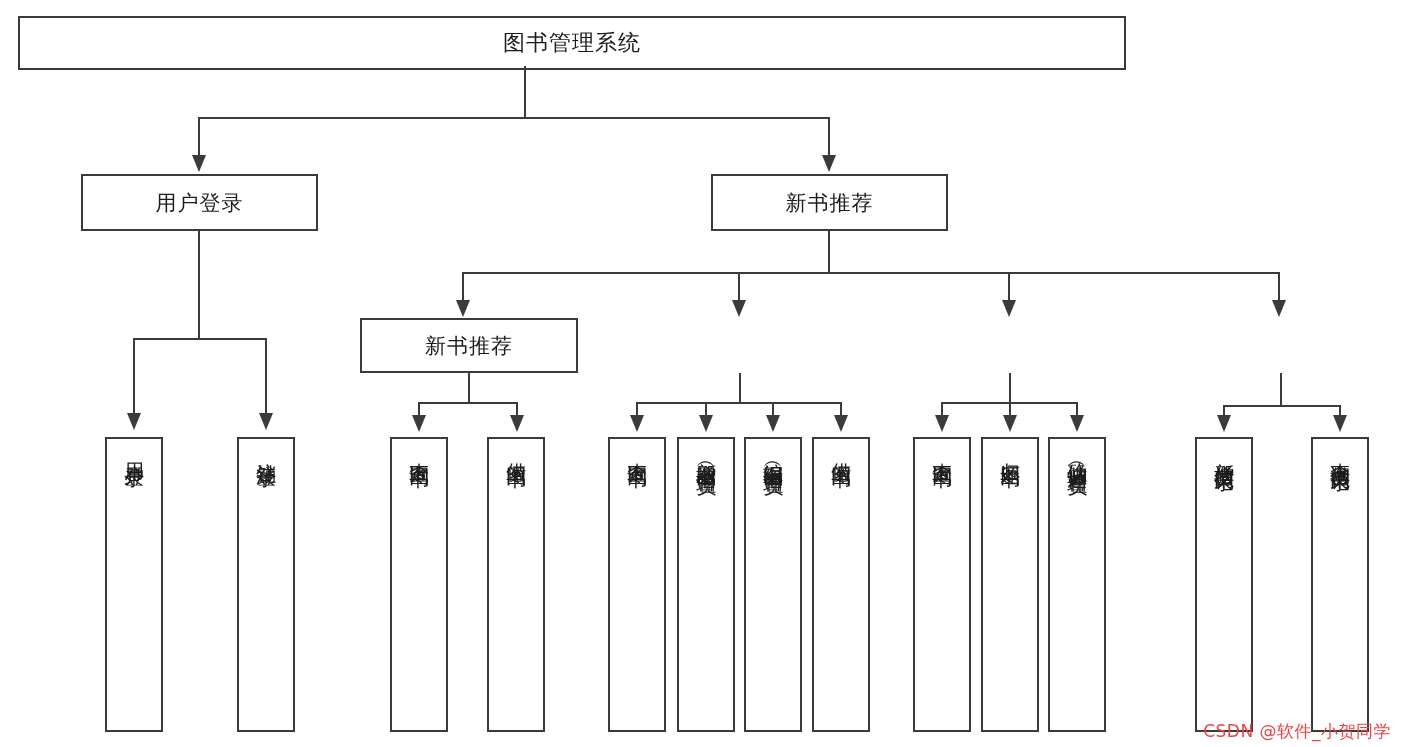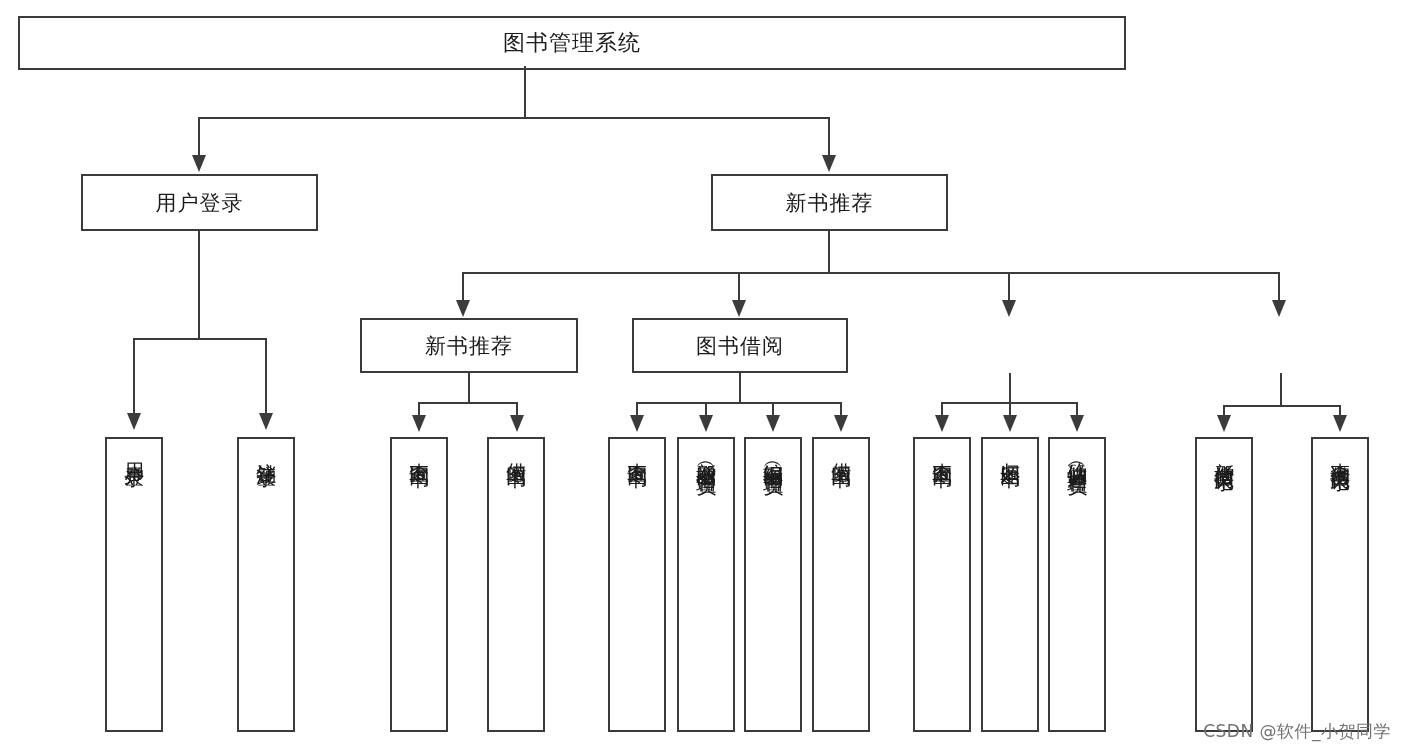--- a/index.html
+++ b/index.html
@@ -70,21 +70,21 @@
     border-left: 7px solid transparent;
     border-right: 7px solid transparent;
     border-top: 17px solid #3b3b3b;
   }
   
   .watermark {
     position: absolute;
     right: 14px;
     bottom: 4px;
     font-size: 17px;
-    color: #737373;
+    color: #ef4444;
     letter-spacing: 0.5px;
     user-select: none;
     white-space: nowrap;
   }
 </style>
 </head>
 <body>
 
 <div id="canvas">
 
@@ -127,23 +127,20 @@
   <div class="arrow" style="left:732px; top:300px;"></div>
 
   <div class="ln v" style="left:1008px; top:272px; width:2px; height:33px;"></div>
   <div class="arrow" style="left:1002px; top:300px;"></div>
 
   <div class="ln v" style="left:1278px; top:272px; width:2px; height:33px;"></div>
   <div class="arrow" style="left:1272px; top:300px;"></div>
 
   <div class="node lvl2" style="left:360px; top:318px; width:218px; height:55px;">
     <span>新书推荐</span>
-  </div>
-  <div class="node lvl2" style="left:632px; top:318px; width:216px; height:55px;">
-    <span>图书借阅</span>
   </div>
 
   <div class="ln v" style="left:468px; top:373px; width:2px; height:29px;"></div>
   <div class="ln h" style="left:418px; top:402px; width:100px; height:2px;"></div>
   <div class="ln v" style="left:418px; top:402px; width:2px; height:15px;"></div>
   <div class="arrow" style="left:412px; top:415px;"></div>
   <div class="ln v" style="left:516px; top:402px; width:2px; height:15px;"></div>
   <div class="arrow" style="left:510px; top:415px;"></div>
 
   <div class="ln v" style="left:739px; top:373px; width:2px; height:29px;"></div>

